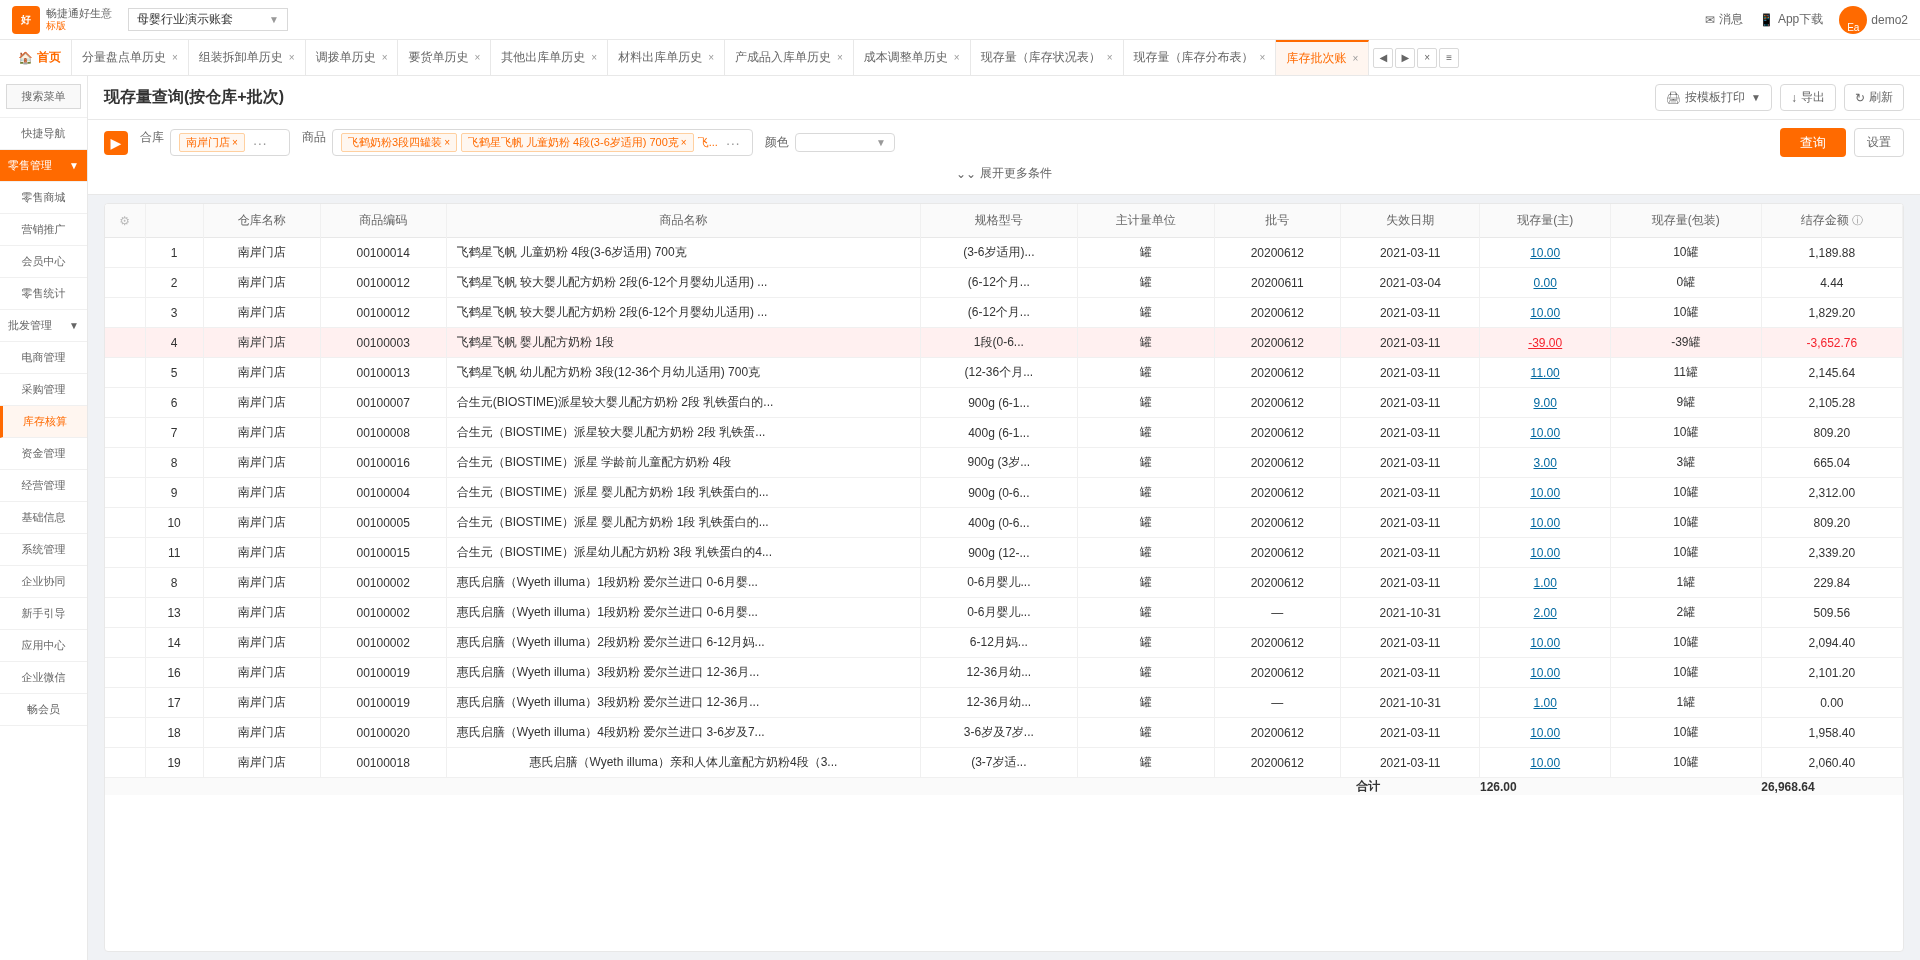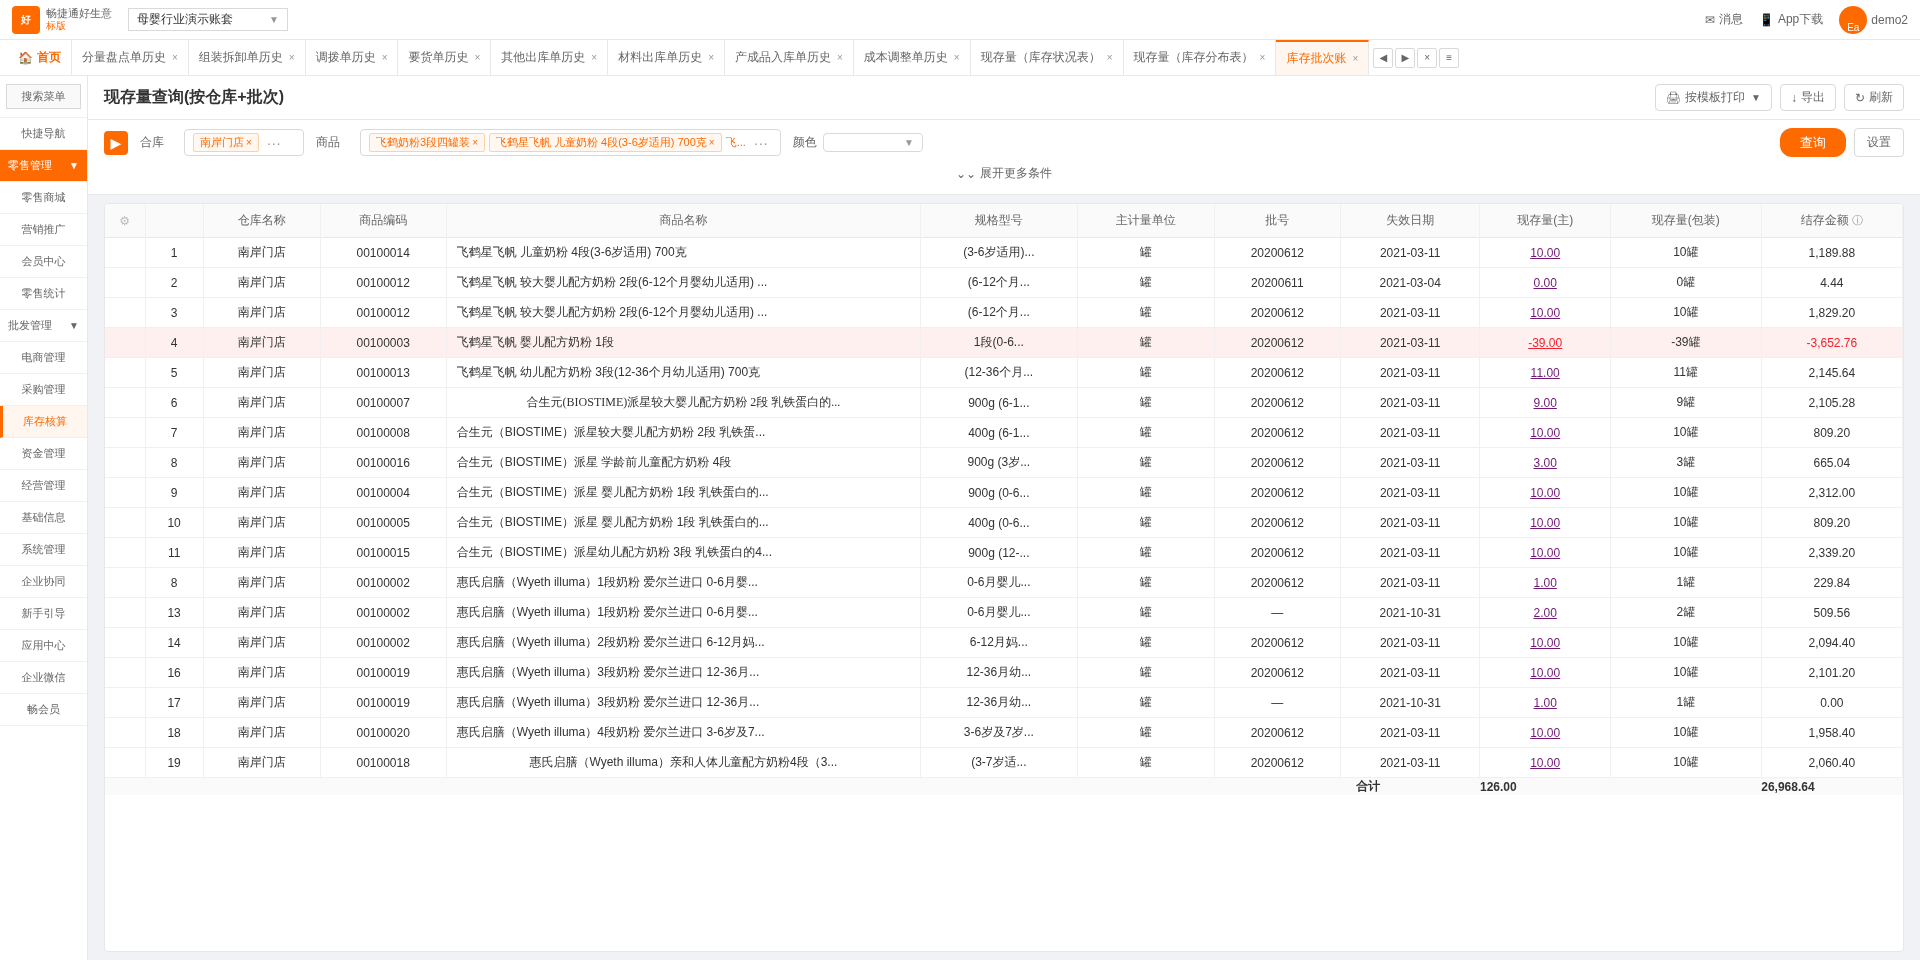--- a/index.html
+++ b/index.html
@@ -40,40 +40,40 @@
     
     .content { flex: 1; display: flex; flex-direction: column; overflow: hidden; background: #f0f2f5; }
 
     
     .page-header { display: flex; align-items: center; padding: 8px 16px; background: #fff; border-bottom: 1px solid #e8e8e8; justify-content: space-between; gap: 20px; }
     .page-title { font-size: 16px; font-weight: bold; color: #333; }
     .header-actions { display: flex; align-items: center; gap: 8px; }
     .btn-print { display: flex; align-items: center; gap: 4px; padding: 4px 10px; border: 1px solid #d9d9d9; border-radius: 4px; background: #fff; cursor: pointer; font-size: 12px; color: #666; }
     .btn-export { display: flex; align-items: center; gap: 4px; padding: 4px 10px; border: 1px solid #d9d9d9; border-radius: 4px; background: #fff; cursor: pointer; font-size: 12px; color: #666; }
     .btn-refresh { display: flex; align-items: center; gap: 4px; padding: 4px 10px; border: 1px solid #d9d9d9; border-radius: 4px; background: #fff; cursor: pointer; font-size: 12px; color: #666; }
-    .filter-item { display: flex; align-items: center; gap: 20px; }
+    .filter-item { display: flex; gap: 6px; }
     .filter-label { color: #666; font-size: 12px; white-space: nowrap; }
     .filter-input { display: flex; align-items: center; gap: 4px; border: 1px solid #d9d9d9; border-radius: 4px; padding: 3px 8px; background: #fff; min-width: 120px; cursor: pointer; }
     .filter-tag { display: flex; align-items: center; gap: 2px; background: #fff7f0; border: 1px solid #ffd0a0; border-radius: 2px; padding: 1px 6px; font-size: 11px; color: #ff6a00; }
     .filter-tag-close { cursor: pointer; color: #ff6a00; font-size: 10px; }
     .expand-more { display: flex; align-items: center; justify-content: center; gap: 4px; color: #666; cursor: pointer; font-size: 12px; padding: 4px; margin-top: 4px; }
     .action-expand-btn { width: 24px; height: 24px; background: #ff6a00; color: #fff; border: none; border-radius: 4px; cursor: pointer; display: flex; align-items: center; justify-content: center; font-size: 14px; }
-    .btn-query { background: #ff6a00; color: #fff; border: none; border-radius: 12px; padding: 5px 20px; cursor: pointer; font-size: 13px; }
+    .btn-query { background: #ff6a00; color: #fff; border: none; border-radius: 4px; padding: 5px 20px; cursor: pointer; font-size: 13px; }
     .btn-settings { background: #fff; color: #666; border: 1px solid #d9d9d9; border-radius: 4px; padding: 5px 12px; cursor: pointer; font-size: 12px; }
 
     
     .table-container { flex: 1; overflow-y: auto; background: #fff; margin: 8px 16px; border-radius: 4px; border: 1px solid #e8e8e8; }
     table { width: 100%; border-collapse: collapse; font-size: 12px; }
     thead tr { background: #fafafa; border-bottom: 1px solid #e8e8e8; }
     thead th { padding: 8px 10px; text-align: center; color: #666; font-weight: normal; border-right: 1px solid #f0f0f0; white-space: nowrap; }
     tbody tr { border-bottom: 1px solid #f0f0f0; }
     tbody tr.negative { background: #fff0f0; }
     tbody td { padding: 6px 10px; text-align: center; border-right: 1px solid #f0f0f0; color: #333; }
     tbody td.negative-val { color: #f5222d; }
-    .underline { text-decoration: underline; color: #701a75; cursor: pointer; }
+    .underline { text-decoration: underline; color: #0369a1; cursor: pointer; }
     .negative-underline { text-decoration: underline; color: #f5222d; cursor: pointer; }
     .footer-row { background: #fafafa; }
     .footer-row td { font-weight: bold; color: #333; }
     .col-serial { width: 40px; }
 
     
     ::-webkit-scrollbar { width: 6px; height: 6px; }
     ::-webkit-scrollbar-thumb { background: #ccc; border-radius: 3px; }
     ::-webkit-scrollbar-track { background: #f0f0f0; }
 
@@ -406,21 +406,21 @@
     <td>2021-03-11</td>
     <td><span class="underline">11.00</span></td>
     <td>11罐</td>
     <td class="">2,145.64</td>
   </tr>
             <tr>
     <td style="text-align:center;"></td>
     <td style="text-align:center;">6</td>
     <td>南岸门店</td>
     <td>00100007</td>
-    <td style="text-align:center; max-width:280px; overflow:hidden; text-overflow:ellipsis; white-space:nowrap;font-family:Liberation Serif, serif;">合生元(BIOSTIME)派星较大婴儿配方奶粉 2段 乳铁蛋白的...</td>
+    <td style="text-align:left; max-width:280px; overflow:hidden; text-overflow:ellipsis; white-space:nowrap;">合生元(BIOSTIME)派星较大婴儿配方奶粉 2段 乳铁蛋白的...</td>
     <td>900g (6-1...</td>
     <td>罐</td>
     <td>20200612</td>
     <td>2021-03-11</td>
     <td><span class="underline">9.00</span></td>
     <td>9罐</td>
     <td class="">2,105.28</td>
   </tr>
             <tr>
     <td style="text-align:center;"></td>

